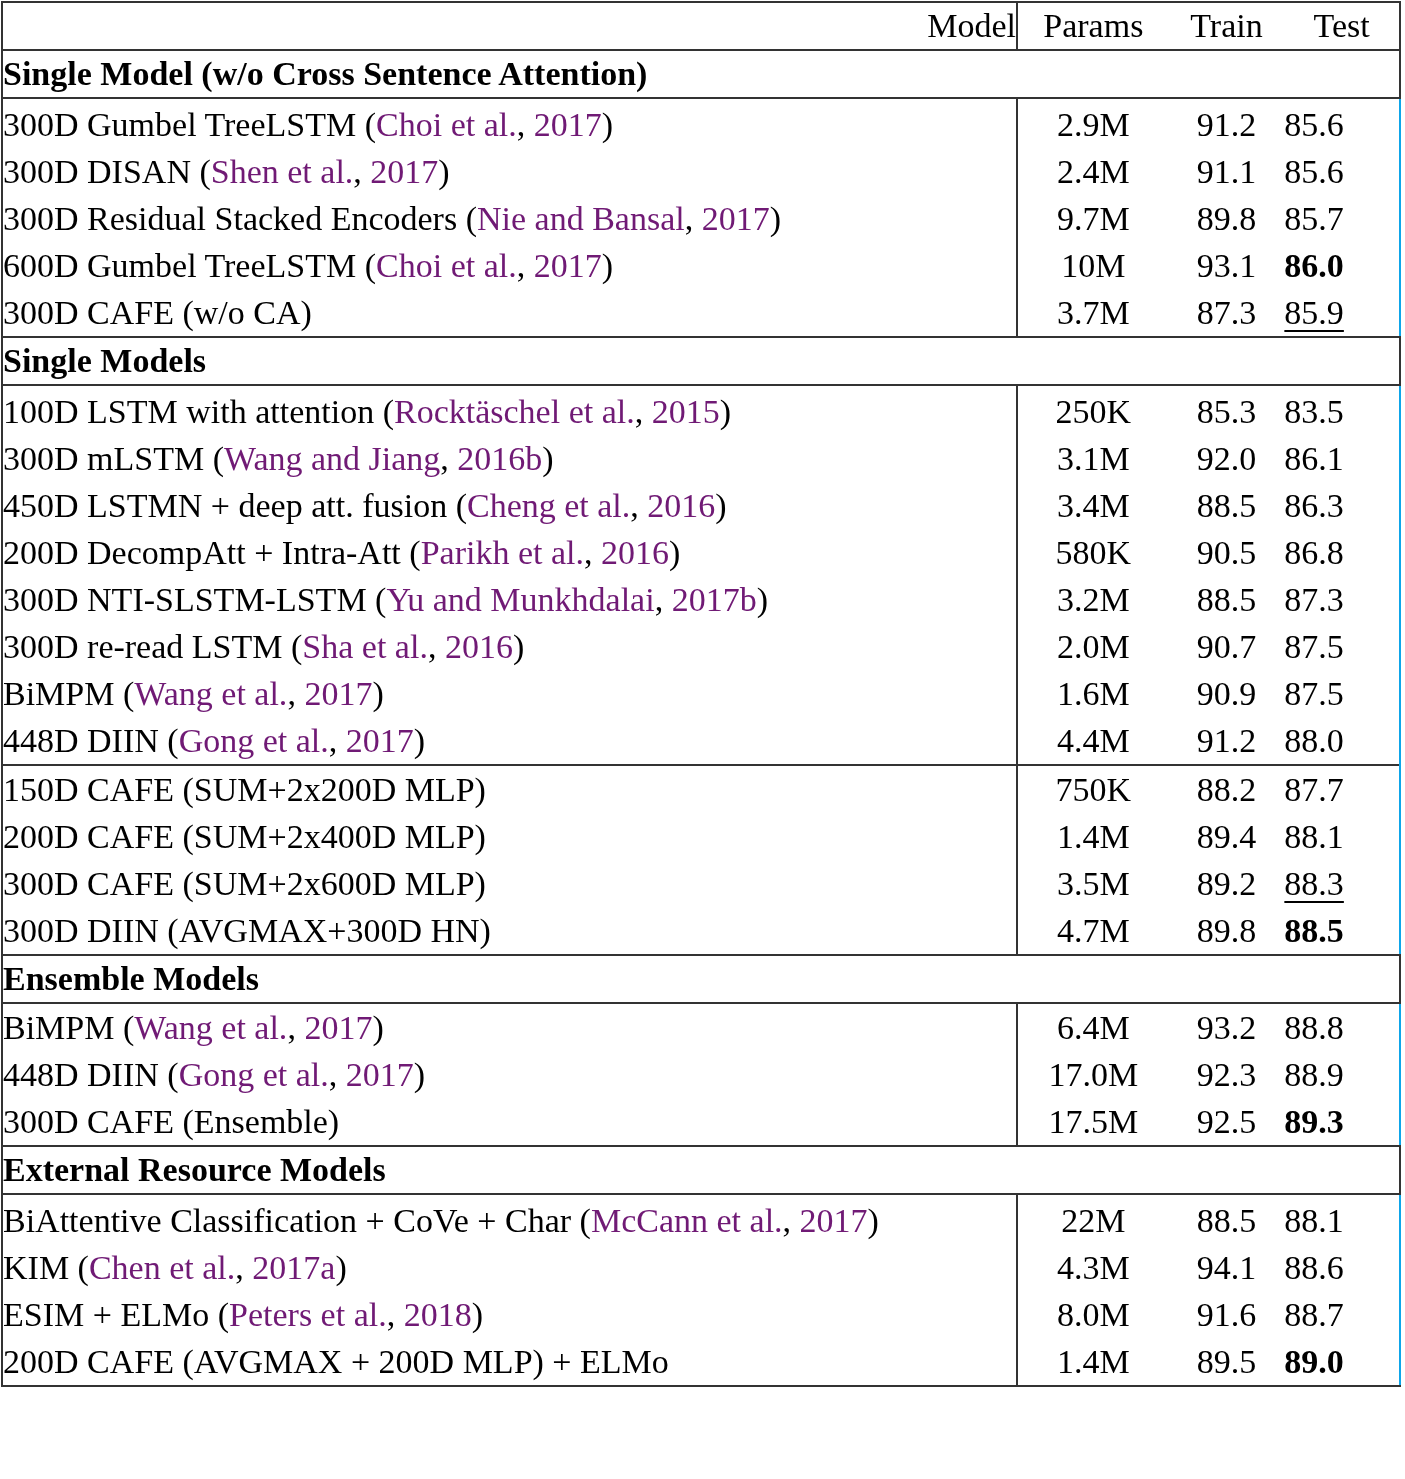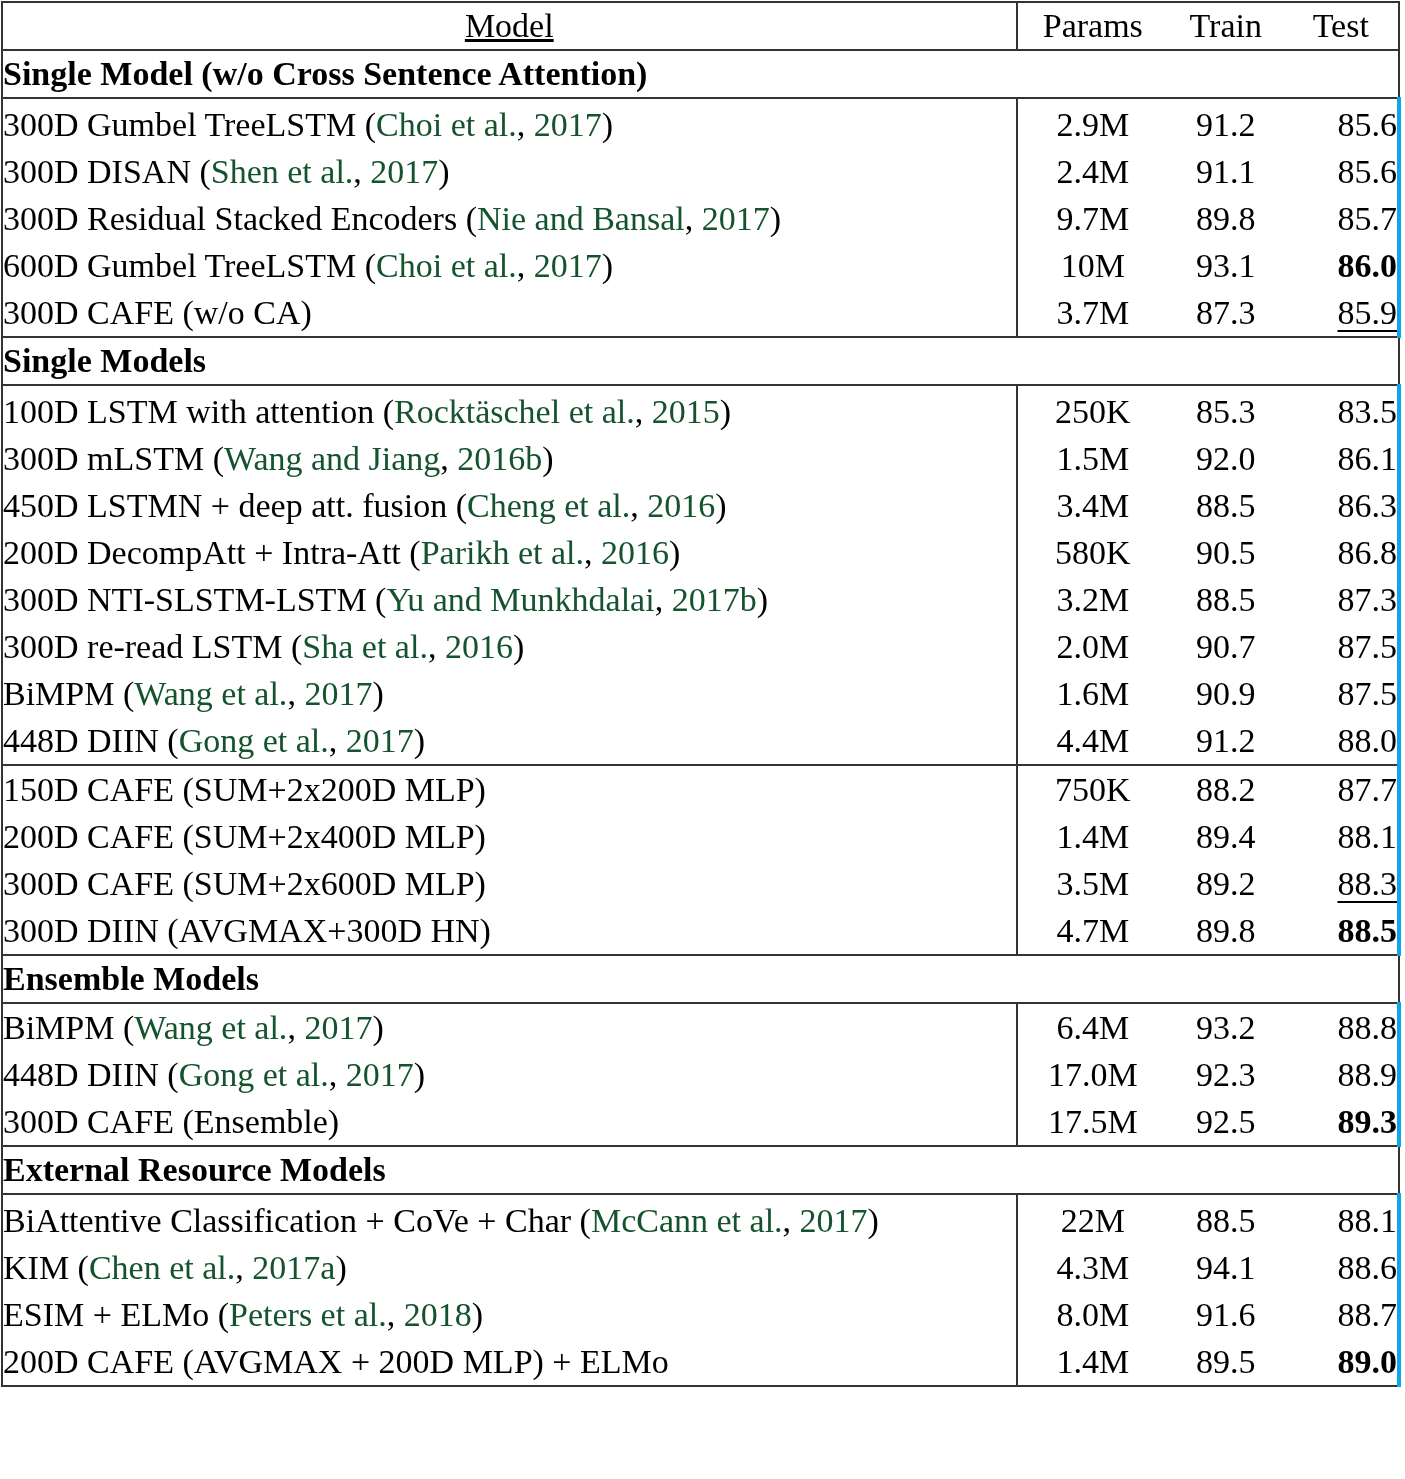--- a/index.html
+++ b/index.html
@@ -14,33 +14,33 @@
   table.results td, table.results th {
     padding: 0; height: 47px; vertical-align: middle; white-space: nowrap;
   }
   col.c-model { width: 1016px; }
   col.c-params { width: 152px; }
   col.c-train { width: 116px; }
   col.c-test { width: 116px; }
   td.model { padding-left: 22px; text-align: left; border-left: 2px solid #333; border-right: 2px solid #333; }
   td.num { text-align: center; }
   td.params { padding-left: 0; }
-  td.test { text-align: right; border-right: 4px solid #0ea5e9; }
+  td.test { text-align: left; border-right: 2px solid #0ea5e9; }
   th { font-weight: normal; }
   tr.head th { height: 46px; border-top: 2px solid #333; border-bottom: 2px solid #333; }
-  th.h-model { text-align: center; padding-left: 22px; border-left: 2px solid #333; border-right: 2px solid #333; text-decoration: underline; }
+  th.h-model { text-align: right; padding-left: 22px; border-left: 2px solid #333; border-right: 2px solid #333; }
   th.h-test { border-right: 2px solid #333; }
   tr.section td {
     font-weight: bold; text-align: left; height: 46px;
     border: 2px solid #333;
   }
   tr.first td { padding-top: 2px; }
   tr.last td { border-bottom: 2px solid #333; }
   tr.group-break td { border-top: 2px solid #333; }
-  .cite { color: #14532d; }
+  .cite { color: #701a75; }
   .bold { font-weight: bold; }
   .underline { text-decoration: underline; text-underline-offset: 6px; text-decoration-thickness: 2px; }
 </style>
 </head>
 <body>
 
 <table class="results">
   <colgroup>
     <col class="c-model">
       <col class="c-params">
@@ -93,21 +93,21 @@
         <td colspan="4">Single Models</td>
       </tr>
       <tr class="first">
         <td class="model"><span>100D LSTM with attention</span> (<span class="cite">Rocktäschel et al.</span>, <span class="cite">2015</span>)</td>
         <td class="num params">250K</td>
         <td class="num">85.3</td>
         <td class="num test"><span>83.5</span></td>
       </tr>
       <tr class="">
         <td class="model"><span>300D mLSTM</span> (<span class="cite">Wang and Jiang</span>, <span class="cite">2016b</span>)</td>
-        <td class="num params">1.5M</td>
+        <td class="num params">3.1M</td>
         <td class="num">92.0</td>
         <td class="num test"><span>86.1</span></td>
       </tr>
       <tr class="">
         <td class="model"><span>450D LSTMN + deep att. fusion</span> (<span class="cite">Cheng et al.</span>, <span class="cite">2016</span>)</td>
         <td class="num params">3.4M</td>
         <td class="num">88.5</td>
         <td class="num test"><span>86.3</span></td>
       </tr>
       <tr class="">

